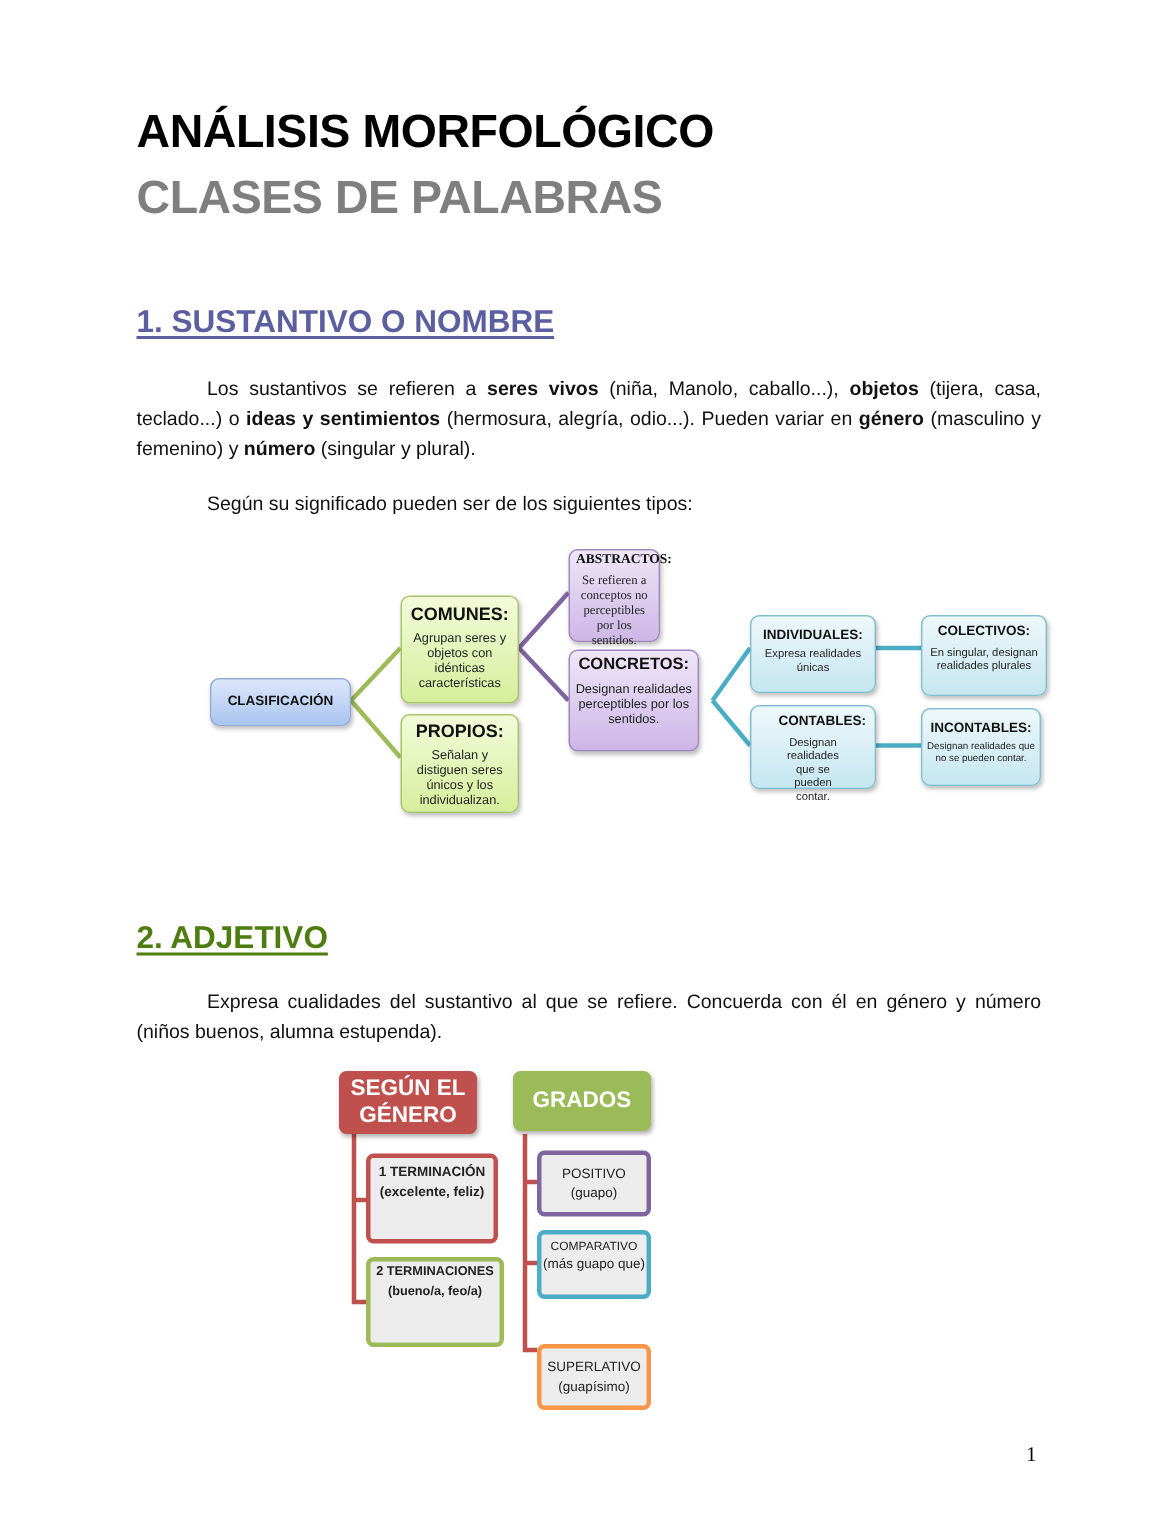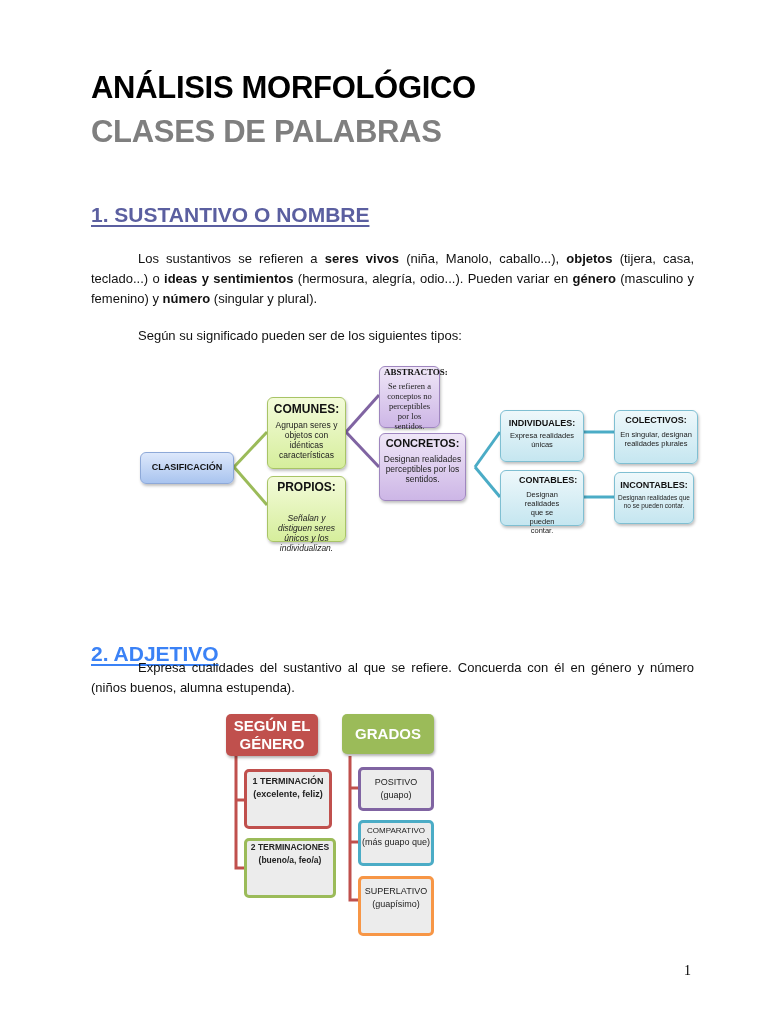--- a/index.html
+++ b/index.html
@@ -1,21 +1,21 @@
 <!DOCTYPE html>
 <html><head>
 <meta charset="utf-8">
 <style>
   html, body { margin: 0; padding: 0; background: #ffffff; }
   body { width: 768px; height: 1024px; position: relative; overflow: hidden; font-family: "Liberation Sans", sans-serif; color: #000; }
   .abs { position: absolute; }
   .title1 { left: 91px; top: 70px; font-size: 31px; font-weight: bold; letter-spacing: -0.3px; color: #000; }
   .title2 { left: 91px; top: 114px; font-size: 31px; font-weight: bold; letter-spacing: -0.3px; color: #7f7f7f; }
   .h1 { left: 91px; top: 203px; font-size: 21px; font-weight: bold; color: #5b5fa0; text-decoration: underline; text-underline-offset: 3px; }
-  .h2 { left: 91px; top: 614px; font-size: 21px; font-weight: bold; color: #3b82f6; text-decoration: underline; text-underline-offset: 3px; margin-top: 28px; }
+  .h2 { left: 91px; top: 614px; font-size: 21px; font-weight: bold; color: #4d7c0f; text-decoration: underline; text-underline-offset: 3px; }
   .para { left: 91px; width: 603px; font-size: 13px; line-height: 20px; text-align: justify; color: #111; }
   .para .indent { display: inline-block; width: 47px; }
   .para b { font-weight: bold; }
 
   svg.connectors { position: absolute; left: 0; top: 0; }
 
   .box { position: absolute; border-radius: 6px; box-sizing: border-box; text-align: center; font-size: 9px; line-height: 11px; color: #222; box-shadow: 1px 2px 3px rgba(0,0,0,0.25); }
   .box .bt { font-weight: bold; display: block; color: #111; }
   .blue1 { background: linear-gradient(#dde8fb, #a9c4ef); border: 1px solid #8ea9d8; }
   .green1 { background: linear-gradient(#f3fbd9, #d6ee9c); border: 1px solid #a8c466; }
@@ -70,21 +70,21 @@
   <span class="bt" style="font-size:9px;">CLASIFICACIÓN</span>
 </div>
 
 <div class="box green1" style="left:267px; top:397px; width:79px; height:72px; padding:4px 3px;">
   <span class="bt" style="font-size:12px; line-height:15px;">COMUNES:</span>
   <span style="display:block; margin-top:3px; font-size:8.5px; line-height:10px;">Agrupan seres y objetos con idénticas características</span>
 </div>
 
 <div class="box green1" style="left:267px; top:476px; width:79px; height:66px; padding:3px 3px;">
   <span class="bt" style="font-size:12px; line-height:15px;">PROPIOS:</span>
-  <span style="display:block; margin-top:18px; font-size:8.5px; line-height:10px;font-style:italic;">Señalan y distiguen seres únicos y los individualizan.</span>
+  <span style="display:block; margin-top:3px; font-size:8.5px; line-height:10px;">Señalan y distiguen seres únicos y los individualizan.</span>
 </div>
 
 <div class="box purple1" style="left:379px; top:366px; width:61px; height:62px; padding:0 4px;font-family:Liberation Serif, serif;">
   <span class="bt" style="font-size:9px; line-height:11px;">ABSTRACTOS:</span>
   <span style="display:block; margin-top:3px; font-size:8.5px; line-height:10px;">Se refieren a conceptos no perceptibles por los sentidos.</span>
 </div>
 
 <div class="box purple1" style="left:379px; top:433px; width:87px; height:68px; padding:2px 0;">
   <span class="bt" style="font-size:11px; line-height:14px;">CONCRETOS:</span>
   <span style="display:block; margin-top:4px; font-size:8.5px; line-height:10px;">Designan realidades perceptibles por los sentidos.</span>
@@ -131,18 +131,18 @@
 </div>
 
 <div class="gbox gsub" style="left:358px; top:767px; width:76px; height:44px; border-color:#8064a2; padding-top:6px;">
   <span style="display:block;">POSITIVO</span>
   <span style="display:block;">(guapo)</span>
 </div>
 <div class="gbox gsub" style="left:358px; top:820px; width:76px; height:46px; border-color:#4bacc6; padding-top:1px;">
   <span style="display:block; font-size:8px;">COMPARATIVO</span>
   <span style="display:block; line-height:11px;">(más guapo que)</span>
 </div>
-<div class="gbox gsub" style="left:358px; top:876px; width:76px; height:60px; border-color:#f79646; padding-top:6px;">
+<div class="gbox gsub" style="left:358px; top:896px; width:76px; height:44px; border-color:#f79646; padding-top:6px;">
   <span style="display:block;">SUPERLATIVO</span>
   <span style="display:block;">(guapísimo)</span>
 </div>
 
 <div class="abs page-num">1</div>
 
 </body></html>

